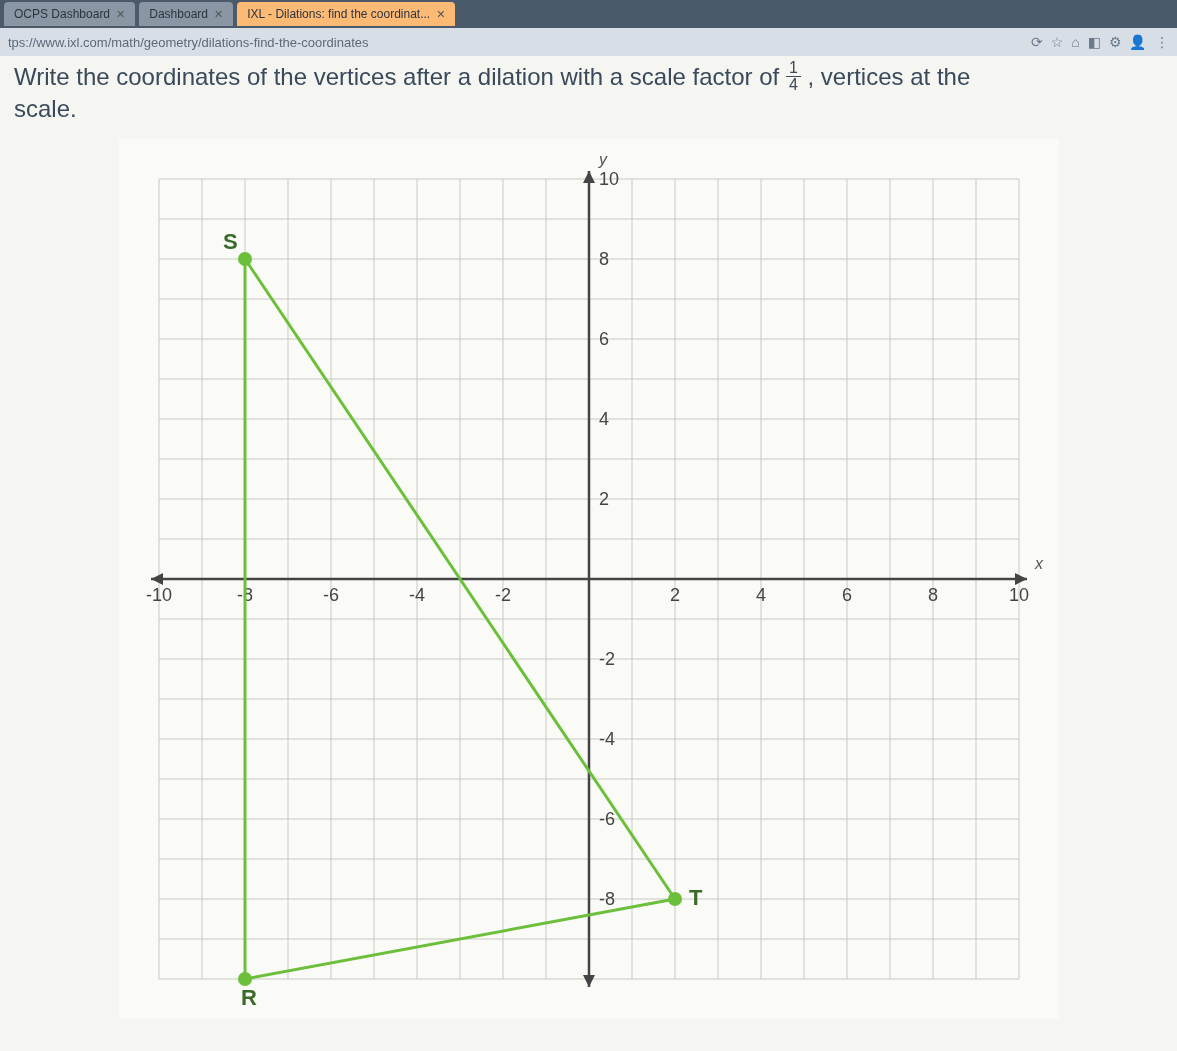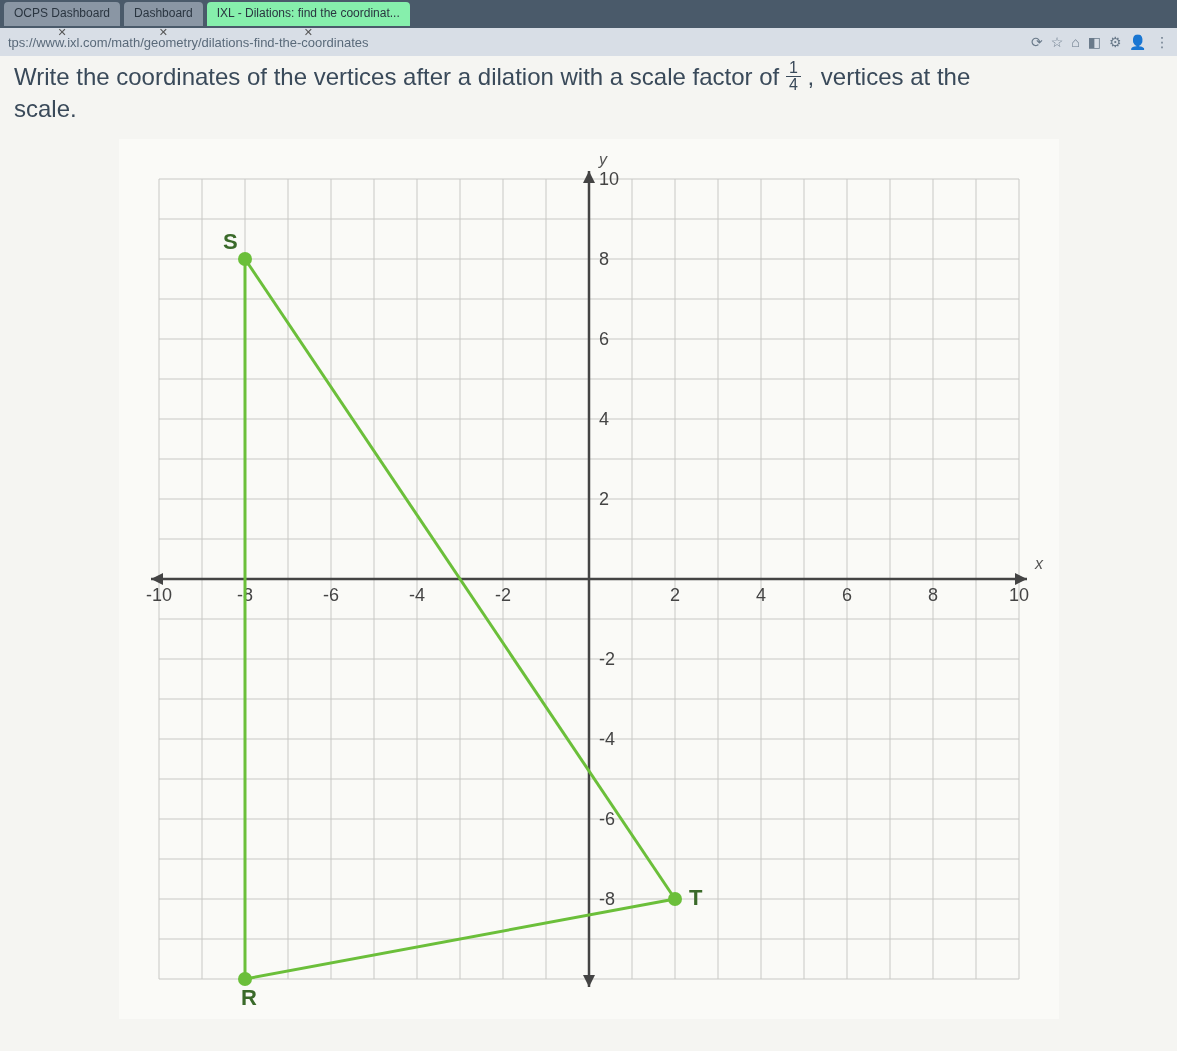--- a/index.html
+++ b/index.html
@@ -22,23 +22,22 @@
   .tab {
     background: #8a96a4;
     color: #2a3540;
     font-size: 12px;
     padding: 4px 10px;
     border-radius: 4px 4px 0 0;
     display: flex;
     align-items: center;
     gap: 6px;
     height: 24px;
-    flex-direction: column;
-  }
-  .tab.active { background: #86efac; }
+  }
+  .tab.active { background: #fdba74; }
   .tab .close { font-size: 11px; color: #555; cursor: pointer; }
   .url-bar {
     background: #d8dee6;
     height: 28px;
     display: flex;
     align-items: center;
     padding: 4px 8px;
     font-size: 13px;
     color: #5a6a7a;
     justify-content: space-between;

